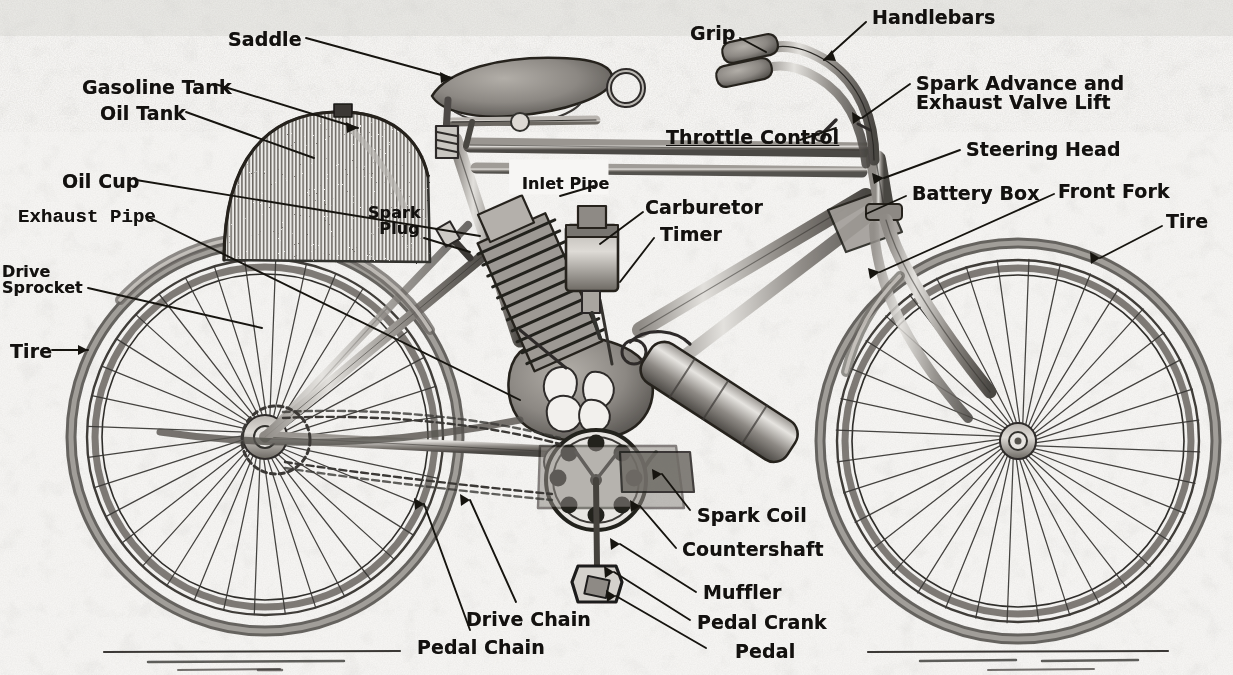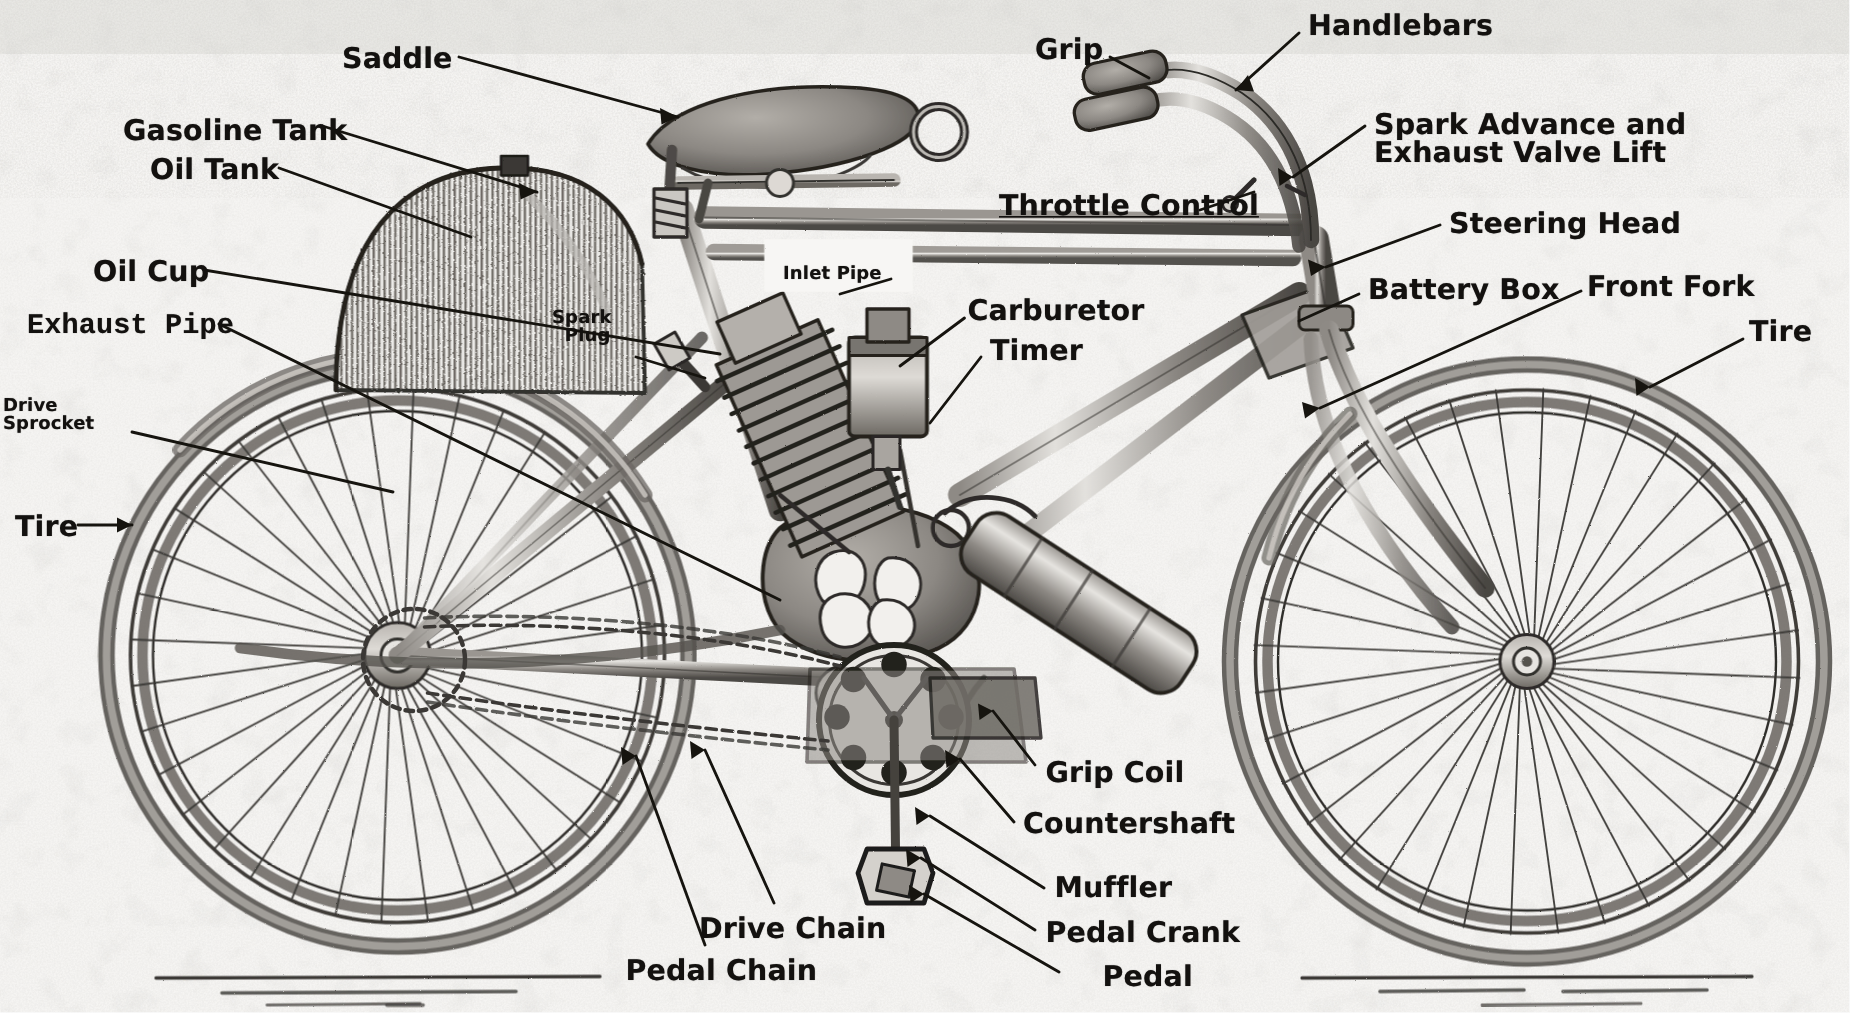--- a/index.html
+++ b/index.html
@@ -14,21 +14,21 @@
     position:absolute;
     font-family:"DejaVu Sans",sans-serif;
     font-weight:700;
     color:#13110f;
     white-space:pre;
     line-height:1.02;
     letter-spacing:.1px;
     font-size:19px;
     text-shadow:0 0 .6px rgba(20,18,16,.55);
   }
-  .lbl.sm{font-size:12px;}
+  .lbl.sm{font-size:16px;}
   .lbl.two{line-height:1.0;}
 </style>
 </head>
 <body>
 
 <div id="page">
 
   <svg id="paper" viewBox="0 0 1233 675" preserveAspectRatio="none">
     <defs>
       <filter id="grain">
@@ -450,21 +450,21 @@
       <div class="lbl" style="left: 660px; top: 225px;">Timer</div>
       <div class="lbl" style="left: 690px; top: 24px;">Grip</div>
       <div class="lbl" style="left: 872px; top: 8px;">Handlebars</div>
       <div class="lbl two" style="left: 916px; top: 62px; margin-top: 12px;">Spark Advance and
 Exhaust Valve Lift</div>
       <div class="lbl" style="left: 666px; top: 128px; text-decoration: underline;">Throttle Control</div>
       <div class="lbl" style="left: 966px; top: 140px;">Steering Head</div>
       <div class="lbl" style="left: 912px; top: 184px;">Battery Box</div>
       <div class="lbl" style="left: 1058px; top: 182px;">Front Fork</div>
       <div class="lbl" style="left: 1166px; top: 212px;">Tire</div>
-      <div class="lbl" style="left: 697px; top: 506px;">Grip Coil</div>
+      <div class="lbl" style="left: 697px; top: 506px;">Spark Coil</div>
       <div class="lbl" style="left: 682px; top: 540px;">Countershaft</div>
       <div class="lbl" style="left: 703px; top: 583px;">Muffler</div>
       <div class="lbl" style="left: 697px; top: 613px;">Pedal Crank</div>
       <div class="lbl" style="left: 713px; top: 642px; margin-left: 22px;">Pedal</div>
       <div class="lbl" style="left: 466px; top: 610px;">Drive Chain</div>
       <div class="lbl" style="left: 417px; top: 638px;">Pedal Chain</div>
     </div>
 
 </div>
 

